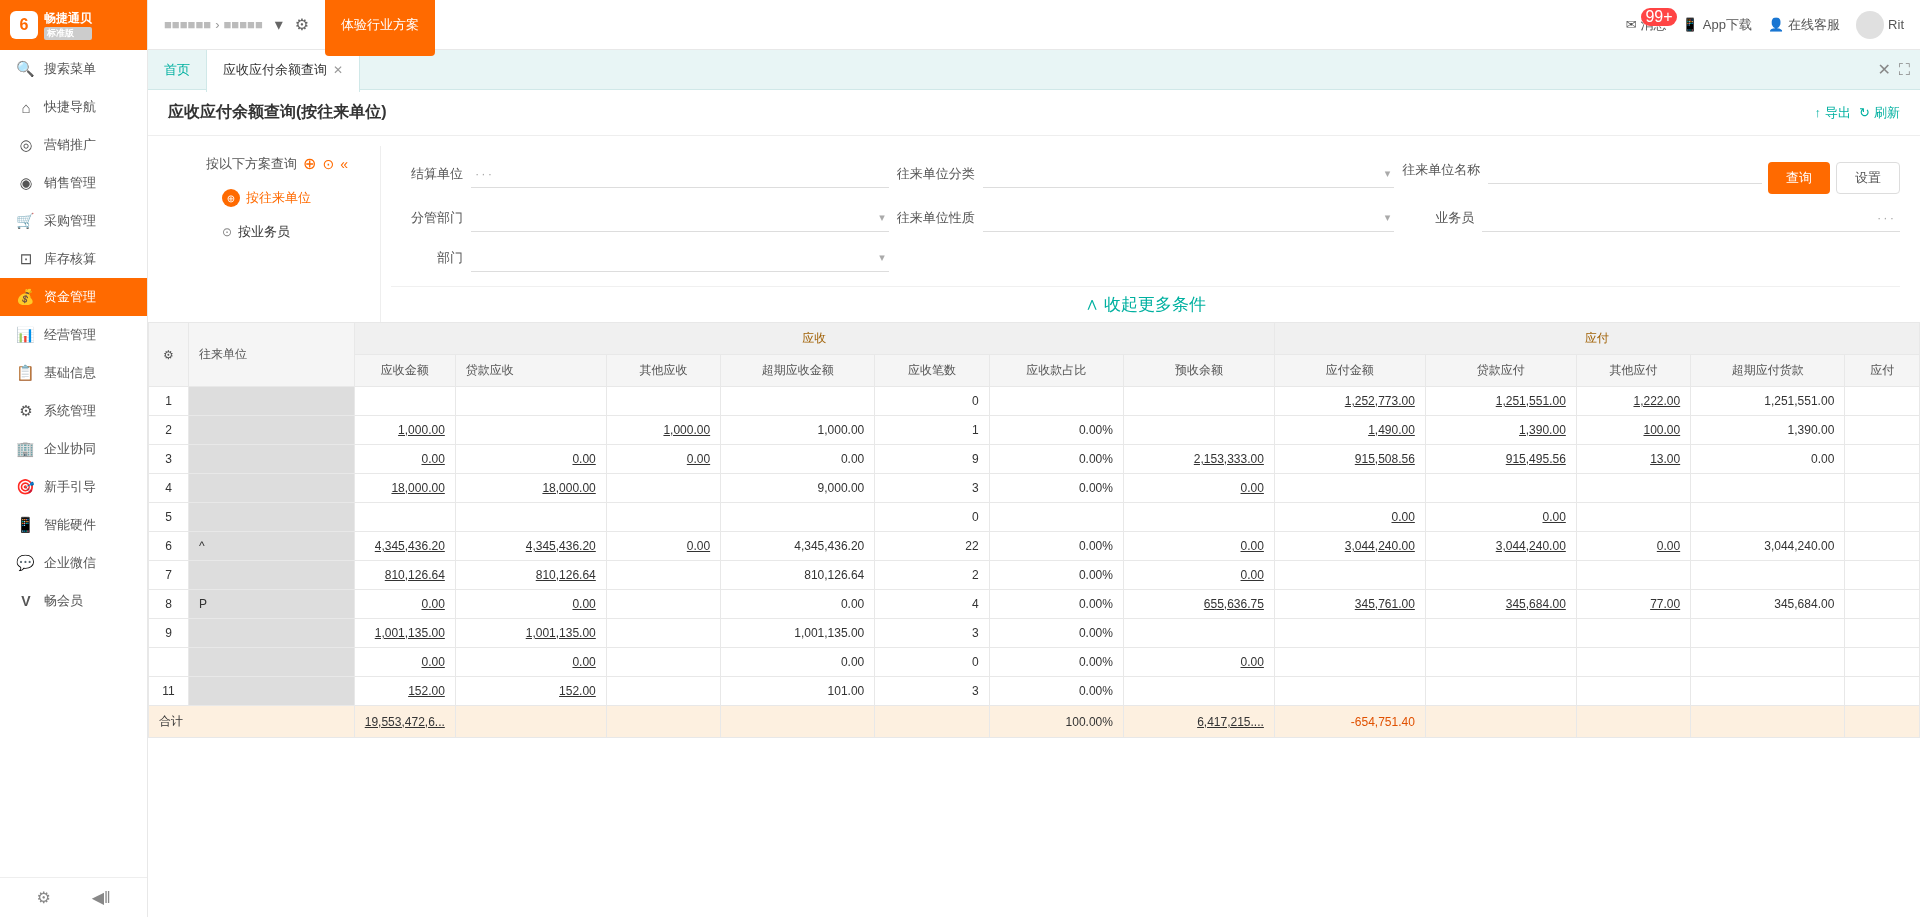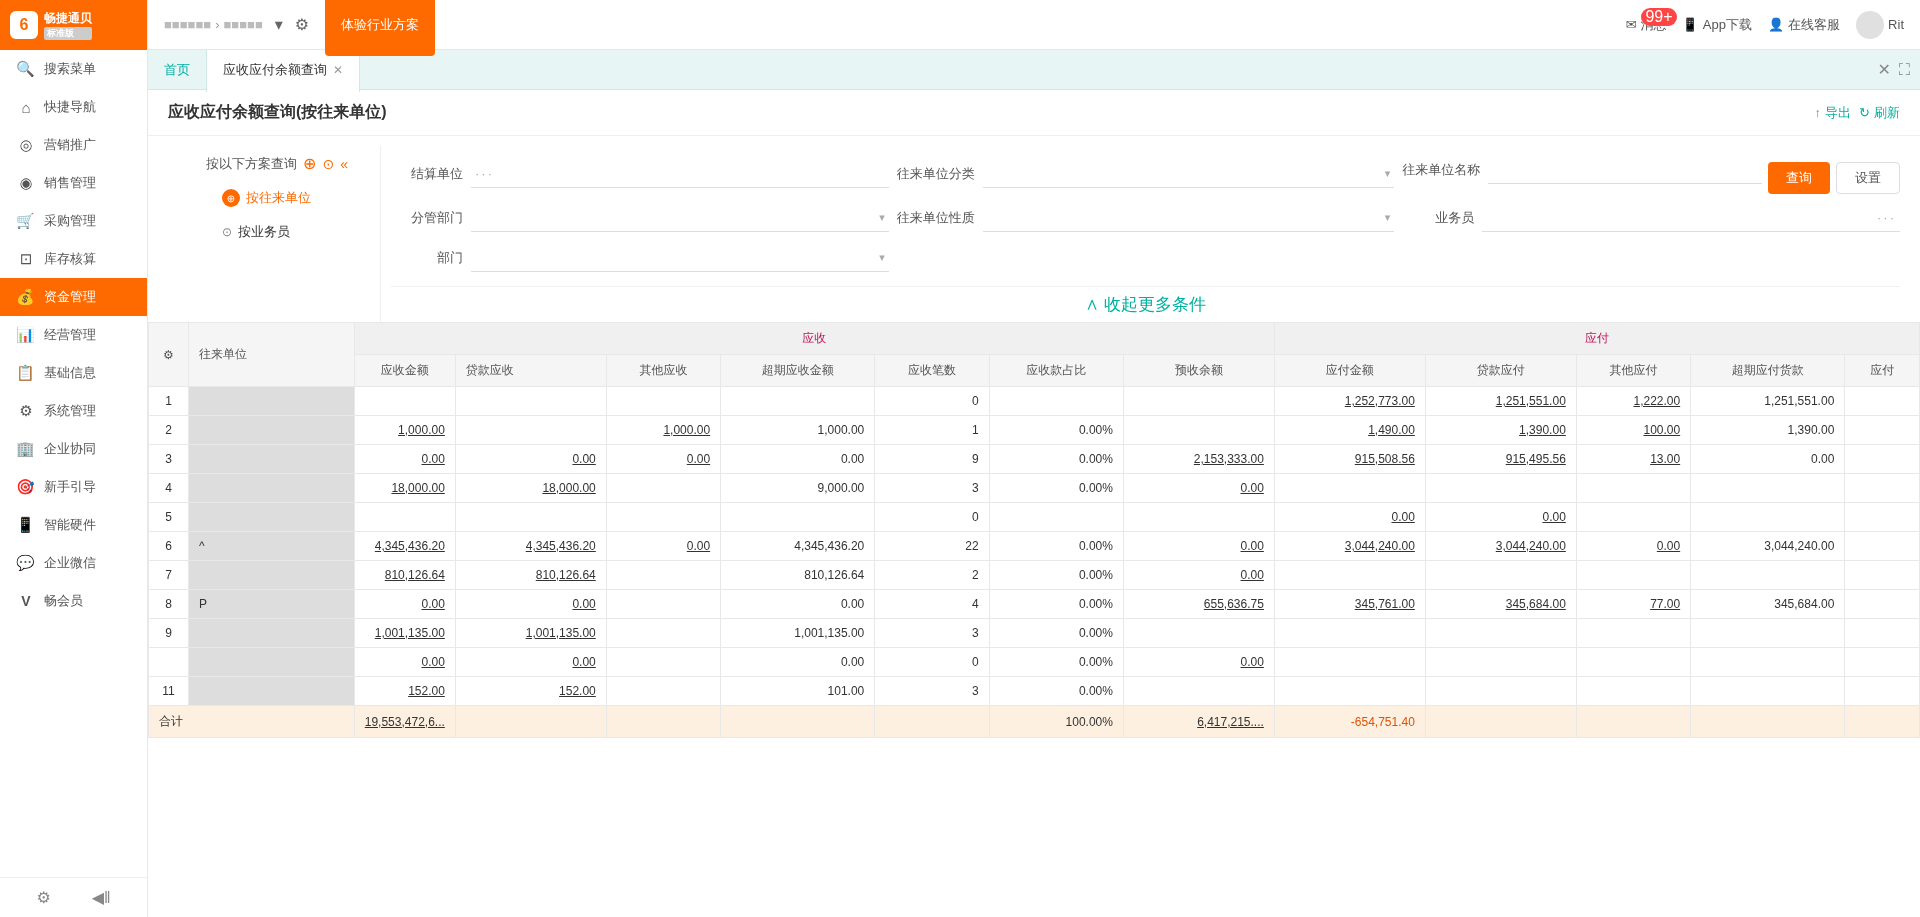--- a/index.html
+++ b/index.html
@@ -107,21 +107,21 @@
       width: 100%; border-collapse: collapse; font-size: 12px;
     }
     th, td {
       border: 1px solid #e8e8e8; padding: 7px 10px; text-align: right; white-space: nowrap;
     }
     th {
       background: #f5f5f5; color: #555; font-weight: normal; text-align: center;
     }
     td:first-child, th:first-child { text-align: center; width: 40px; }
     td:nth-child(2), th:nth-child(2) { text-align: left; }
-    .th-group { background: #f0f0f0; text-align: center; color: #be185d; font-weight: 500; }
+    .th-group { background: #f0f0f0; text-align: center; color: #a16207; font-weight: 500; }
     .underline-link { text-decoration: underline; color: #333; cursor: pointer; }
     .total-row td { background: #fdf0e0; font-weight: 500; }
     .settings-col { text-align: center; cursor: pointer; }
 
     
     .content-body {
       display: flex; flex-direction: column; height: calc(100% - 0px);
     }
     .filter-section {
       background: #fff; position: relative;

